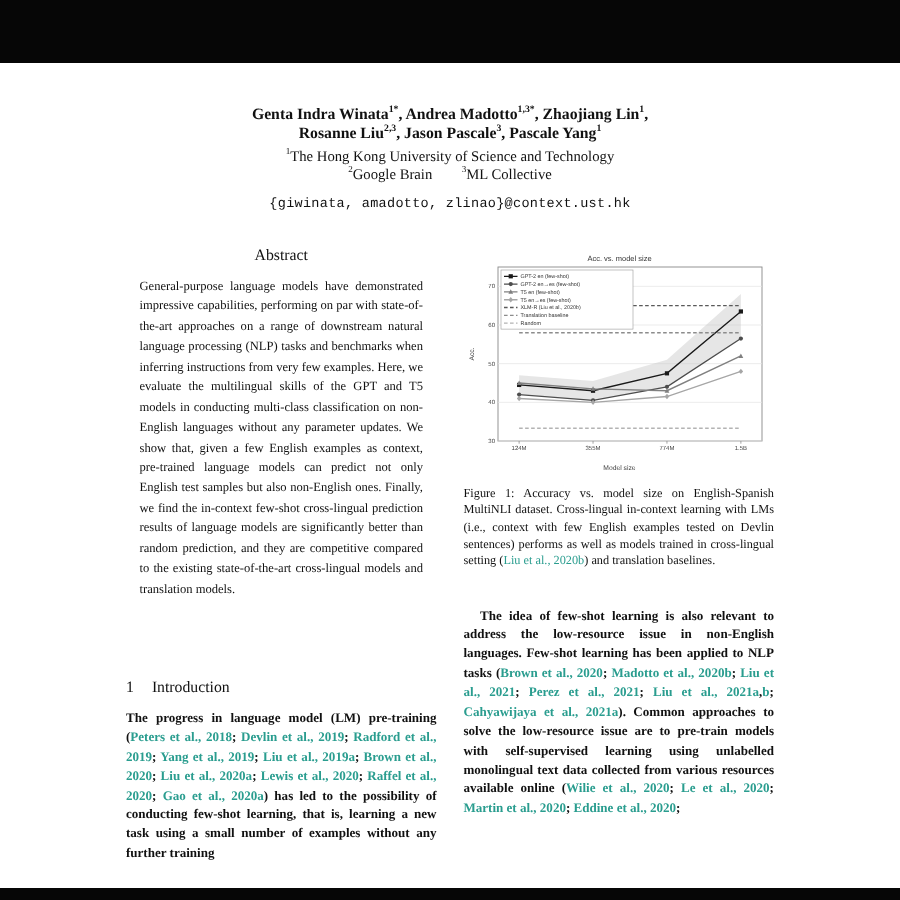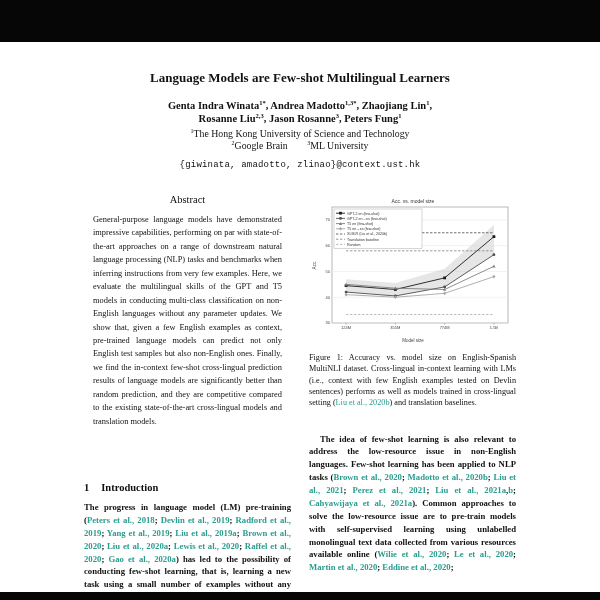--- a/index.html
+++ b/index.html
@@ -20,41 +20,40 @@
   .affil { font-size:9.8px; line-height:12px; }
   .affil-first { margin-top:3px; }
   .email { font-family:"Liberation Mono", monospace; font-size:9px; margin-top:8px; letter-spacing:0.2px; }
   sup { font-size:62%; line-height:0; vertical-align:super; }
   .cols { display:flex; gap:18px; width:432px; margin:24px auto 0 auto; }
   .col { width:207px; }
   .abstract-heading { text-align:center; font-weight:normal; font-size:10.5px; margin-bottom:8px; }
   .abstract-body {
     font-size:8.4px; line-height:1.6; text-align:justify; margin:0; padding:0 9px;
   }
-  .section-heading { font-size:10.5px; font-weight:bold; margin-top:54px; margin-bottom:8px; }
+  .section-heading { font-size:10.5px; font-weight:normal; margin-top:54px; margin-bottom:8px; }
   .sec-num { margin-right:12px; }
   .body-par { font-size:8.7px; line-height:1.48; text-align:justify; margin:0;font-weight:bold; }
   .indent { text-indent:11px; }
   .cite { color: var(--cite, #2a9d8f); }
   .figure { display:block; margin:0 auto; }
   .caption { font-size:8.2px; line-height:1.38; text-align:justify; margin:8px 0 0 0; }
   .right-par { margin-top:24px; }
 </style>
 </head>
 <body>
 
 <div class="bar bar-top"></div>
 
 <div class="page">
   <div class="header">
-    <h1 class="title">Language Models are Few-shot Multilingual Learners</h1>
     <div class="authors"><span>Genta Indra Winata</span><sup>1*</sup><span>, Andrea Madotto</span><sup>1,3*</sup><span>, Zhaojiang Lin</span><sup>1</sup><span>,</span></div>
-    <div class="authors"><span>Rosanne Liu</span><sup>2,3</sup><span>, Jason Rosanne</span><sup>3</sup><span>, Peters Fung</span><sup>1</sup></div>
+    <div class="authors"><span>Rosanne Liu</span><sup>2,3</sup><span>, Jason Pascale</span><sup>3</sup><span>, Pascale Yang</span><sup>1</sup></div>
     <div class="affil affil-first"><sup>1</sup><span>The Hong Kong University of Science and Technology</span></div>
-    <div class="affil"><sup>2</sup><span>Google Brain  </span><sup>3</sup><span>ML University</span></div>
+    <div class="affil"><sup>2</sup><span>Google Brain  </span><sup>3</sup><span>ML Collective</span></div>
     <div class="email">{giwinata, amadotto, zlinao}@context.ust.hk</div>
   </div>
 
   <div class="cols">
     <div class="col">
       <div class="abstract-heading">Abstract</div>
       <p class="abstract-body">General-purpose language models have demonstrated impressive capabilities, performing on par with state-of-the-art approaches on a range of downstream natural language processing (NLP) tasks and benchmarks when inferring instructions from very few examples. Here, we evaluate the multilingual skills of the GPT and T5 models in conducting multi-class classification on non-English languages without any parameter updates. We show that, given a few English examples as context, pre-trained language models can predict not only English test samples but also non-English ones. Finally, we find the in-context few-shot cross-lingual prediction results of language models are significantly better than random prediction, and they are competitive compared to the existing state-of-the-art cross-lingual models and translation models.</p>
       <div class="section-heading">
         <span class="sec-num">1</span><span>Introduction</span>
       </div>

